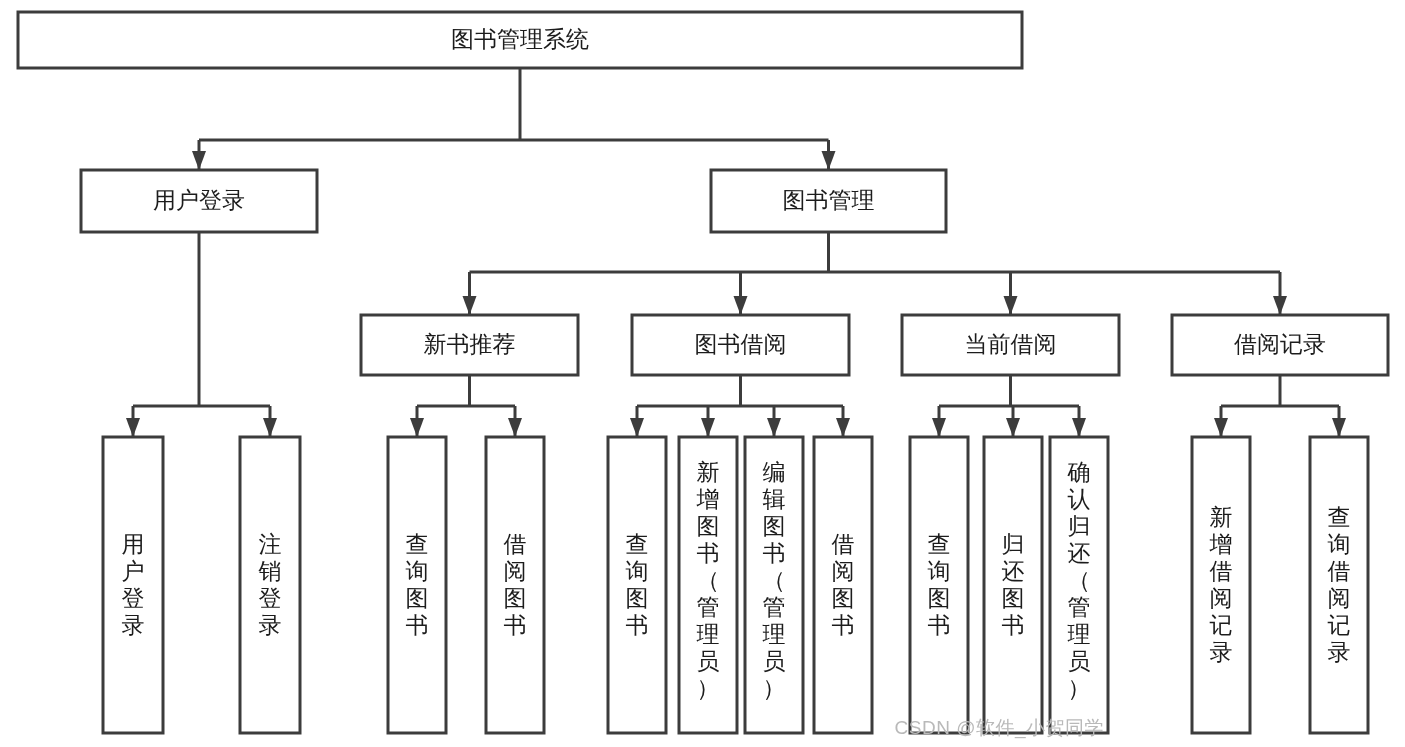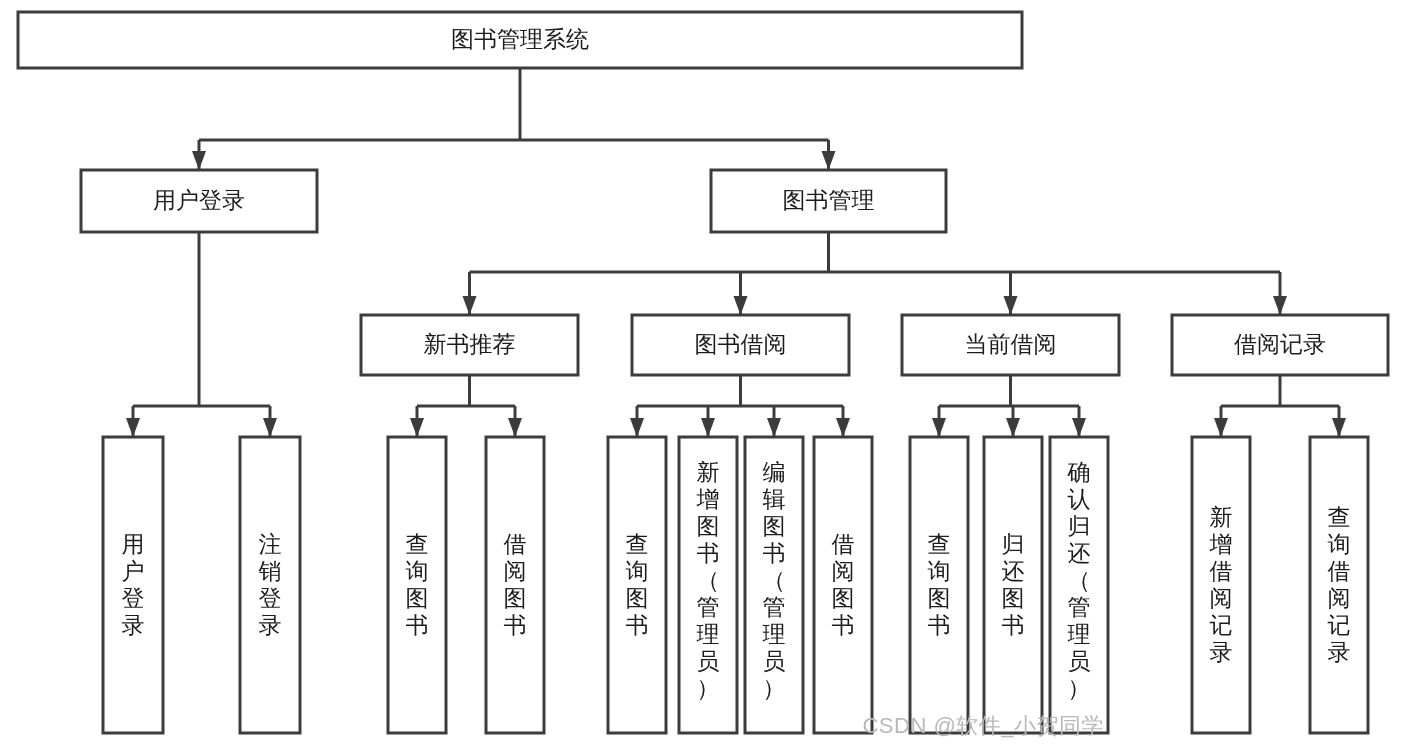--- a/index.html
+++ b/index.html
@@ -52,21 +52,21 @@
     font-family: "Liberation Sans", "DejaVu Sans", sans-serif;
     font-size: 23px;
     fill: #1c1c1c;
     text-anchor: middle;
   }
   .watermark {
     position: absolute;
     right: 8px;
     bottom: 6px;
     font-family: "Liberation Sans", "DejaVu Sans", sans-serif;
-    font-size: 22px;
+    font-size: 19px;
     color: #b9b9b9;
     white-space: nowrap;
     letter-spacing: 0.5px;
     user-select: none;
   }
 </style>
 </head>
 <body>
 
 <div id="diagram-root">

